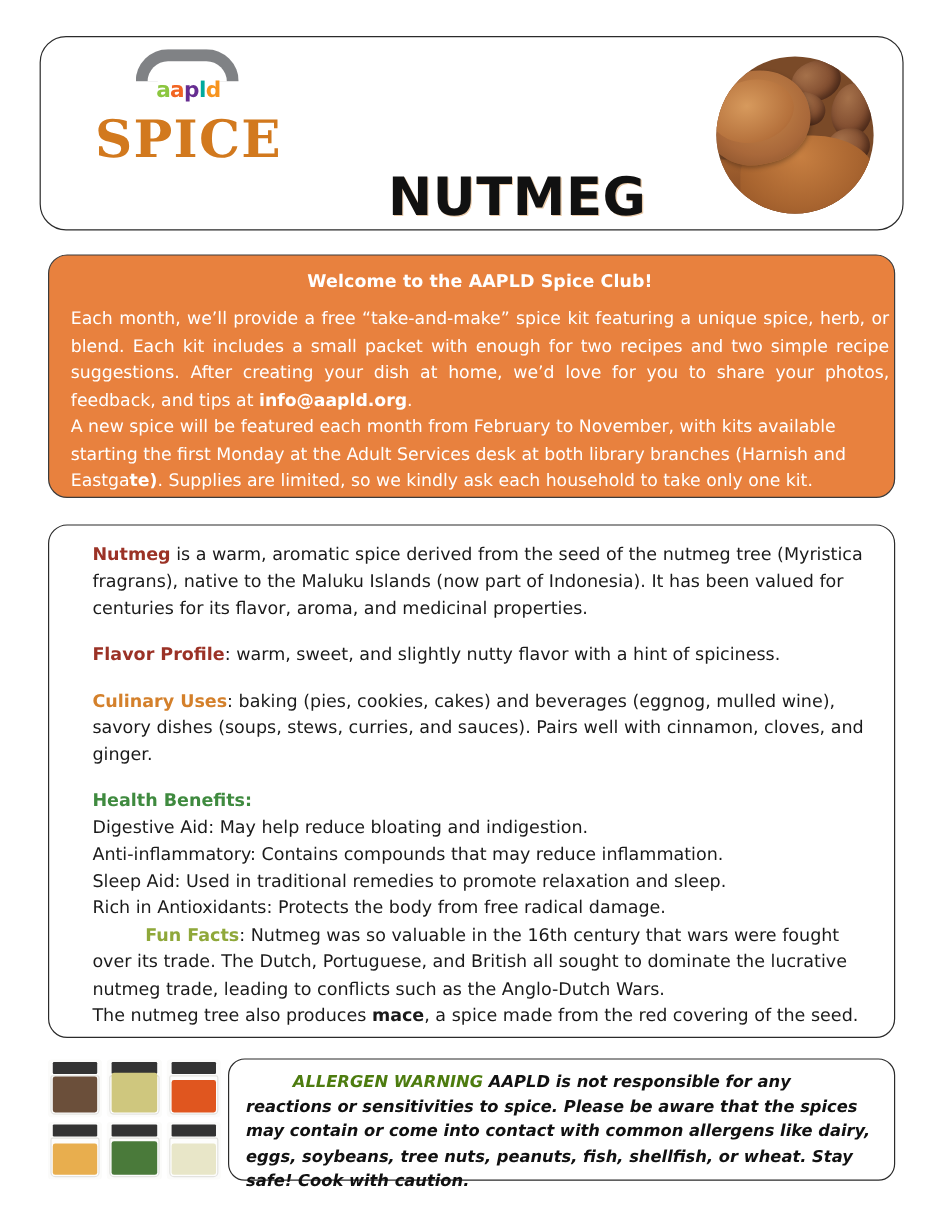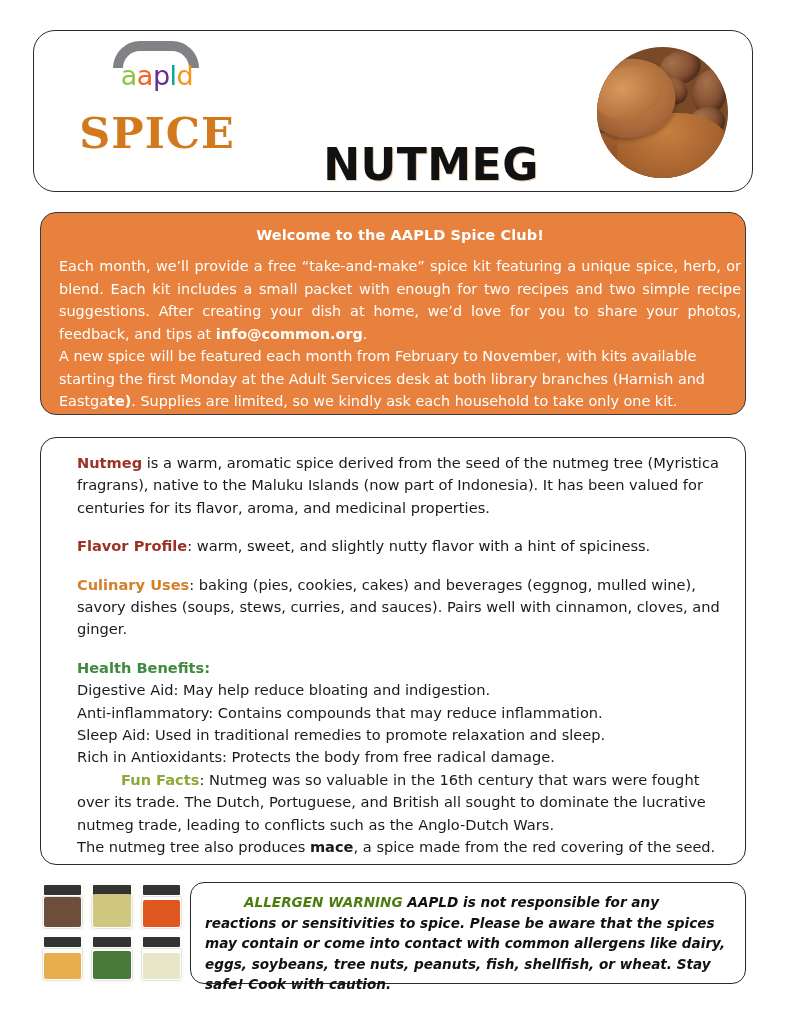--- a/index.html
+++ b/index.html
@@ -72,36 +72,36 @@
     background: linear-gradient(180deg,#6d6e71 0%, #9a9c9f 100%);
     border-radius:46px 46px 0 0;
     opacity:0;
   }
   .aapld {
     position: absolute;
     left: 0;
     top: 20px;
     width: 130px;
     font-family: "DejaVu Sans", sans-serif;
-    font-size: 27px;
-    font-weight: 400;
+    font-size: 18px;
+    font-weight: 700;
     letter-spacing: -0.5px;
     line-height: 30px;
   }
   .aapld span { display: inline; }
 
   .spice-word {
     font-family: "DejaVu Serif", serif;
     font-weight: 700;
     font-size: 43px;
     line-height: 44px;
     letter-spacing: 1px;
     color: #D2791E;
     display: block;
-    margin-top: 20px;
+    margin-top: 4px;
   }
   .club-word {
     font-family: "DejaVu Serif", serif;
     font-weight: 700;
     font-size: 43px;
     line-height: 46px;
     letter-spacing: 1px;
     color: #A33D2C;
     display: block;
   }
@@ -354,21 +354,21 @@
       <div class="nut n4"></div>
       <div class="powder"></div>
       <div class="bowl">
         <div class="bowl-inner"></div>
       </div>
     </div>
   </div>
 
   <div class="welcome-box">
     <div class="welcome-title">Welcome to the AAPLD Spice Club!</div>
-    <p class="welcome-para"><span>Each month, we’ll provide a free “take-and-make” spice kit featuring a unique spice, herb, or blend. Each kit includes a small packet with enough for two recipes and two simple recipe suggestions. After creating your dish at home, we’d love for you to share your photos, feedback, and tips at </span><b>info@common.org</b><span>.</span></p>
+    <p class="welcome-para"><span>Each month, we’ll provide a free “take-and-make” spice kit featuring a unique spice, herb, or blend. Each kit includes a small packet with enough for two recipes and two simple recipe suggestions. After creating your dish at home, we’d love for you to share your photos, feedback, and tips at </span><b>info@aapld.org</b><span>.</span></p>
     <p class="welcome-para2"><span>A new spice will be featured each month from February to November, with kits available starting the first Monday at the Adult Services desk at both library branches (Harnish and Eastga</span><b>te)</b><span>. Supplies are limited, so we kindly ask each household to take only one kit.</span></p>
   </div>
 
   <div class="content-box">
 
     <p><span class="lbl lbl-red">Nutmeg</span><span> is a warm, aromatic spice derived from the seed of the nutmeg tree (Myristica fragrans), native to the Maluku Islands (now part of Indonesia). It has been valued for centuries for its flavor, aroma, and medicinal properties.</span></p>
 
     <p><span class="lbl lbl-red">Flavor Profile</span><span>: warm, sweet, and slightly nutty flavor with a hint of spiciness.</span></p>
 
     <p><span class="lbl lbl-orange">Culinary Uses</span><span>: baking (pies, cookies, cakes) and beverages (eggnog, mulled wine), savory dishes (soups, stews, curries, and sauces). Pairs well with cinnamon, cloves, and ginger.</span></p>

